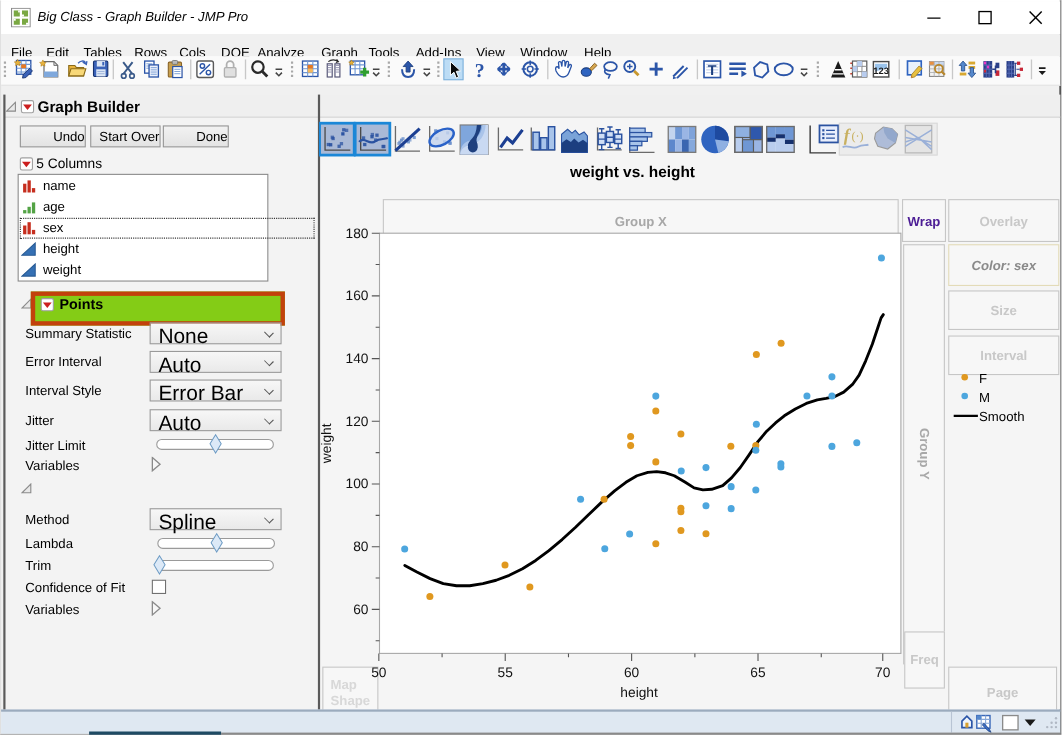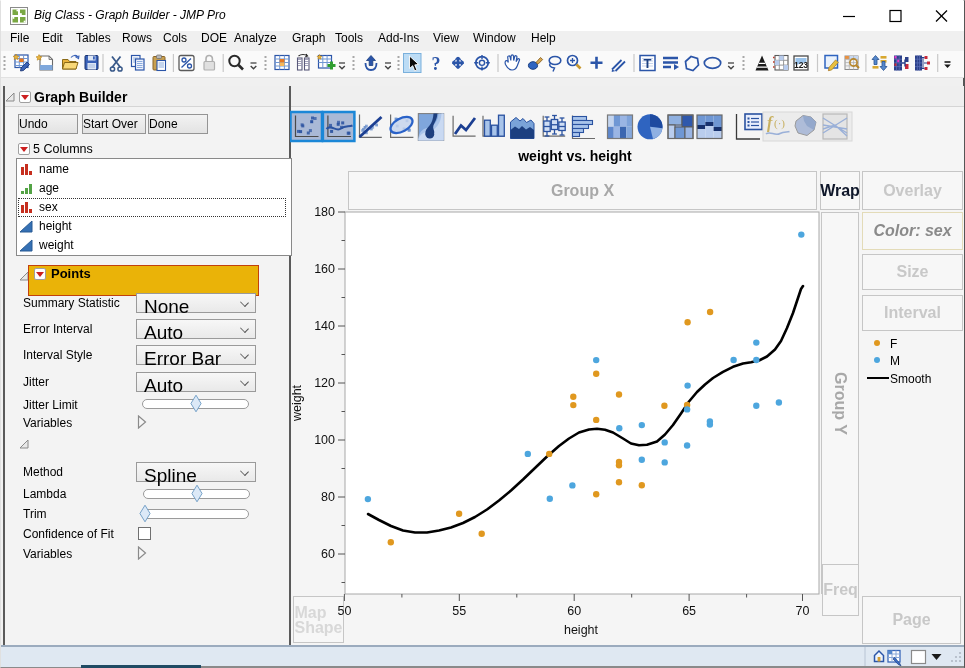--- a/index.html
+++ b/index.html
@@ -5,47 +5,47 @@
 * { margin:0; padding:0; box-sizing:border-box; }
 html,body { width:965px; height:668px; overflow:hidden; }
 body { font-family:"Liberation Sans", sans-serif; position:relative; background:#f0f0f0; }
 #win { position:absolute; left:0; top:0; width:965px; height:668px; border-right:2px solid #555; border-left:1px solid #e0e0e0; border-top:1px solid #fff; border-bottom:1px solid #8a8a8a; }
 .abs { position:absolute; }
 
 #titlebar { left:0; top:0; width:963px; height:30px; background:#ffffff; }
 #titletext { left:33px; top:7px; font-size:12px; color:#000;font-style:italic; }
 
 #menubar { left:0; top:30px; width:963px; height:20px; background:#f0f0f0; font-size:12px; color:#000; }
-.mi { position:absolute; top:0;text-align:center; }
+.mi { position:absolute; top:10px;text-align:center; }
 
 #toolbar { left:0; top:50px; width:963px; height:27px; background:#fafafa; border-bottom:1px solid #e2e2e2; }
 
 #gbhead { left:3px; top:85px; width:960px; height:21px; background:#efefef; border-bottom:1px solid #d5d5d5; }
 #gbtitle { left:33px; top:88px; font-size:14px; font-weight:bold; color:#000; }
 .vline { position:absolute; width:2px; background:#5a5a5a; }
 
-.btn { position:absolute; height:20px; background:linear-gradient(#f2f2f2,#e3e3e3); border:1px solid #949494; font-size:12px; text-align:left; line-height:18px; color:#000; }
+.btn { position:absolute; height:20px; background:linear-gradient(#f2f2f2,#e3e3e3); border:1px solid #949494; font-size:12px; text-align:right; line-height:18px; color:#000; }
 
 .rtb { position:absolute; width:12px; height:12px; background:#fff; border:1px solid #a0a0a0; border-radius:2px; }
 .rtb:after { content:""; position:absolute; left:1px; top:2.6px; width:0; height:0; border-left:4px solid transparent; border-right:4px solid transparent; border-top:5.8px solid #cc1f1f; }
 
-#listbox { left:15px; top:157px; width:276px; height:98px; background:#fff; border:1px solid #898989;padding-left:32px; }
+#listbox { left:15px; top:157px; width:228px; height:98px; background:#fff; border:1px solid #898989;padding-left:32px; }
 .lrow { position:absolute; left:1px; width:268px; height:19px; font-size:12px; color:#000; }
 .lrow span { position:absolute; left:21px; top:2px; }
 
-.secbar { position:absolute; left:27px; width:231px; height:31px; background:#eab308; border:1px solid #c2410c; }
+.secbar { position:absolute; left:27px; width:231px; height:31px; background:#84cc16; border:4px solid #c2410c; }
 .seclab { position:absolute; left:22px; top:0px; font-size:13px; font-weight:bold; color:#000; }
 .plab { position:absolute; font-size:12px; color:#000; }
 .dd { position:absolute; left:135px; width:120px; height:20px; background:linear-gradient(#f7f7f7,#e9e9e9); border:1px solid #9a9a9a; font-size:19px; color:#000; }
 .dd span { position:absolute; left:7px; top:2px; }
 .dd:after { content:""; position:absolute; right:7px; top:7px; width:6px; height:6px; border-right:1.5px solid #555; border-bottom:1.5px solid #555; transform:rotate(45deg) scale(1,0.8); transform-origin:center; margin-top:-2px; }
 .slider { position:absolute; width:107px; height:10px; background:#fff; border:1px solid #9a9a9a; border-radius:5px; }
 .thumb { position:absolute; top:-5px; width:12px; height:19px; }
 
-.zone { position:absolute; background:#f7f7f7; border:1px solid #c6c6c6; color:#c8c8c8; font-weight:bold; font-size:16px; }
+.zone { position:absolute; background:#f7f7f7; border:1px solid #c6c6c6; color:#c8c8c8; font-weight:bold; font-size:12px;margin-top:10px; }
 .zc { display:flex; align-items:center; justify-content:center; width:100%; height:100%; }
 
 #statusbar { left:0; top:644px; width:963px; height:22px; background:#dfe8f2; border-top:2px solid #9babbe; }
 </style>
 </head>
 <body>
 <div id="win">
 <div class="abs" id="titlebar"></div>
 <div class="abs" id="titletext">Big Class - Graph Builder - JMP Pro</div>
 <svg class="abs" style="left:9px;top:6px" width="18" height="18" viewBox="0 0 18 18">
@@ -459,21 +459,21 @@
 <path d="M513 6.5 L521 8 L526 13 L524 21 L517 17 L514 12 Z" fill="#93a8cc"></path>
 <rect x="533" y="5" width="24" height="25" fill="#e4e4e4" stroke="#b8b8b8" stroke-width="1.2"></rect>
 <path d="M533 9 L557 24 M533 24 L557 9 M533 16 L557 20 M533 20 L545 16 L557 27" fill="none" stroke="#9ab0d8" stroke-width="1.4"></path>
 </svg>
 
 <div class="abs" style="left:337px;top:147px;width:474px;text-align:center;font-size:14px;font-weight:bold">weight vs. height</div>
 
 <div class="zone" style="left:347px;top:170px;width:469px;height:39px;color:#a8a8a8">
       <div class="zc">Group X</div>
     </div>
-<div class="zone" style="left:819px;top:170px;width:40px;height:39px;color:#0f172a">
+<div class="zone" style="left:819px;top:170px;width:40px;height:39px;color:#4c1d95">
       <div class="zc">Wrap</div>
     </div>
 <div class="zone" style="left:861px;top:170px;width:101px;height:39px">
       <div class="zc">Overlay</div>
     </div>
 <div class="zone" style="left:820px;top:211px;width:38px;height:382px;color:#a8a8a8">
       <div class="zc" style="writing-mode:vertical-rl">Group Y</div>
     </div>
 <div class="zone" style="left:861px;top:211px;width:101px;height:38px;border-color:#e3dbb8">
       <div class="zc" style="color:#8a8a8a;font-style:italic">Color: sex</div>

